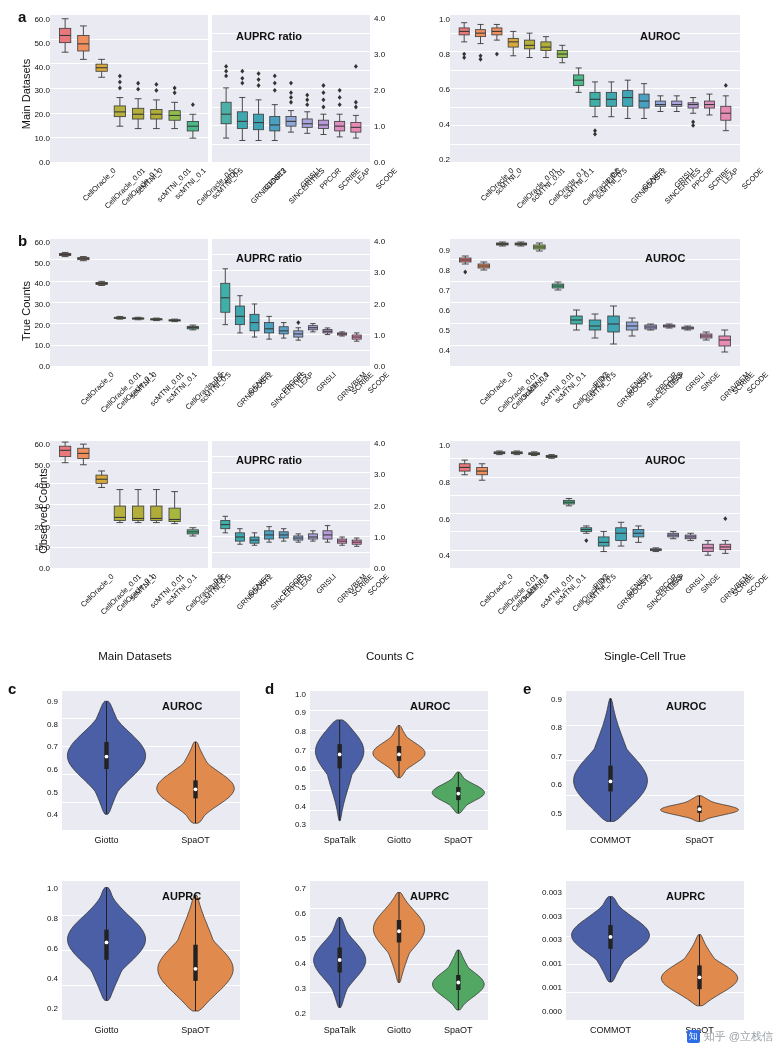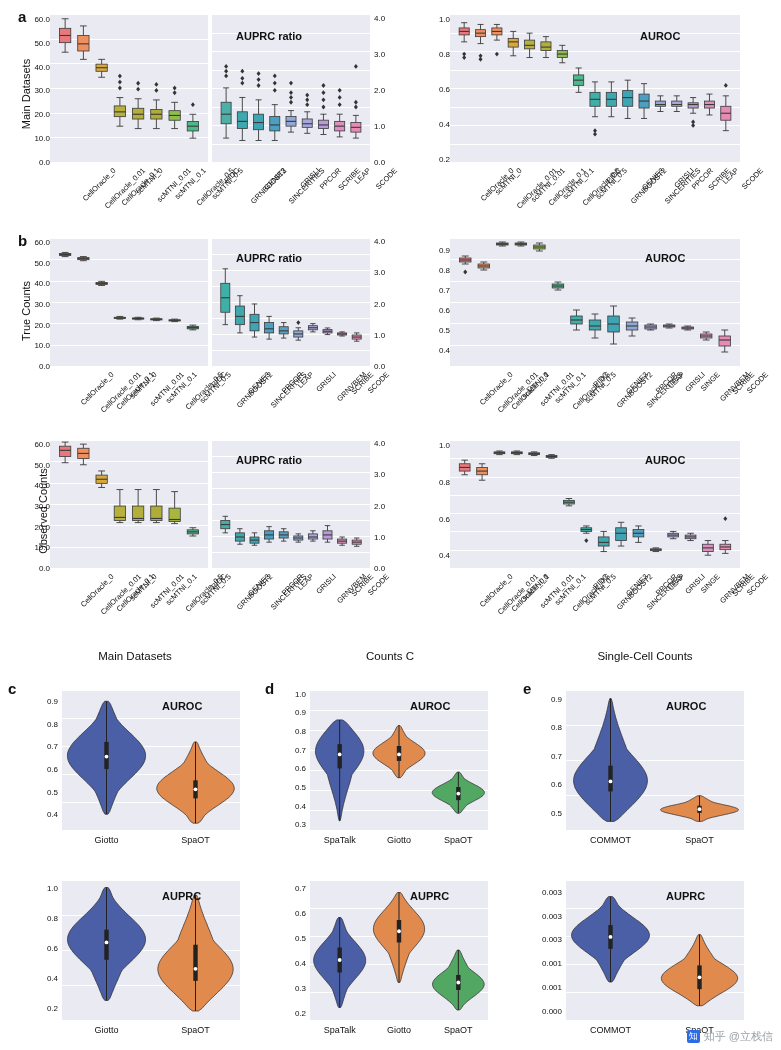--- a/index.html
+++ b/index.html
@@ -107,21 +107,21 @@
 <div class="panel-letter" style="left:8px; top:680px;">c</div>
 <div class="panel-letter" style="left:265px; top:680px;">d</div>
 <div class="panel-letter" style="left:523px; top:680px;">e</div>
 
 <div class="row-label" style="left:-24px; top:88px; width:100px; text-align:center; transform:rotate(-90deg);">Main Datasets</div>
 <div class="row-label" style="left:-24px; top:305px; width:100px; text-align:center; transform:rotate(-90deg);">True Counts</div>
 <div class="row-label" style="left:-22px; top:505px; width:130px; text-align:center; transform:rotate(-90deg);">Observed Counts</div>
 
 <div class="subtitle" style="left:30px; top:650px; width:210px;">Main Datasets</div>
 <div class="subtitle" style="left:290px; top:650px; width:200px;">Counts C</div>
-<div class="subtitle" style="left:545px; top:650px; width:200px;">Single-Cell Counts</div>
+<div class="subtitle" style="left:545px; top:650px; width:200px;">Single-Cell True</div>
 
 <div id="charts">
     <div class="plotbox" style="left:50px; top:14px; width:158px; height:148px;">
       <div class="gridline" style="top:0px;"></div>
       <div class="gridline" style="top:25px;"></div>
       <div class="gridline" style="top:49px;"></div>
       <div class="gridline" style="top:74px;"></div>
       <div class="gridline" style="top:99px;"></div>
       <div class="gridline" style="top:123px;"></div>
       <svg width="158" height="148" style="position:absolute;left:0;top:0;">

